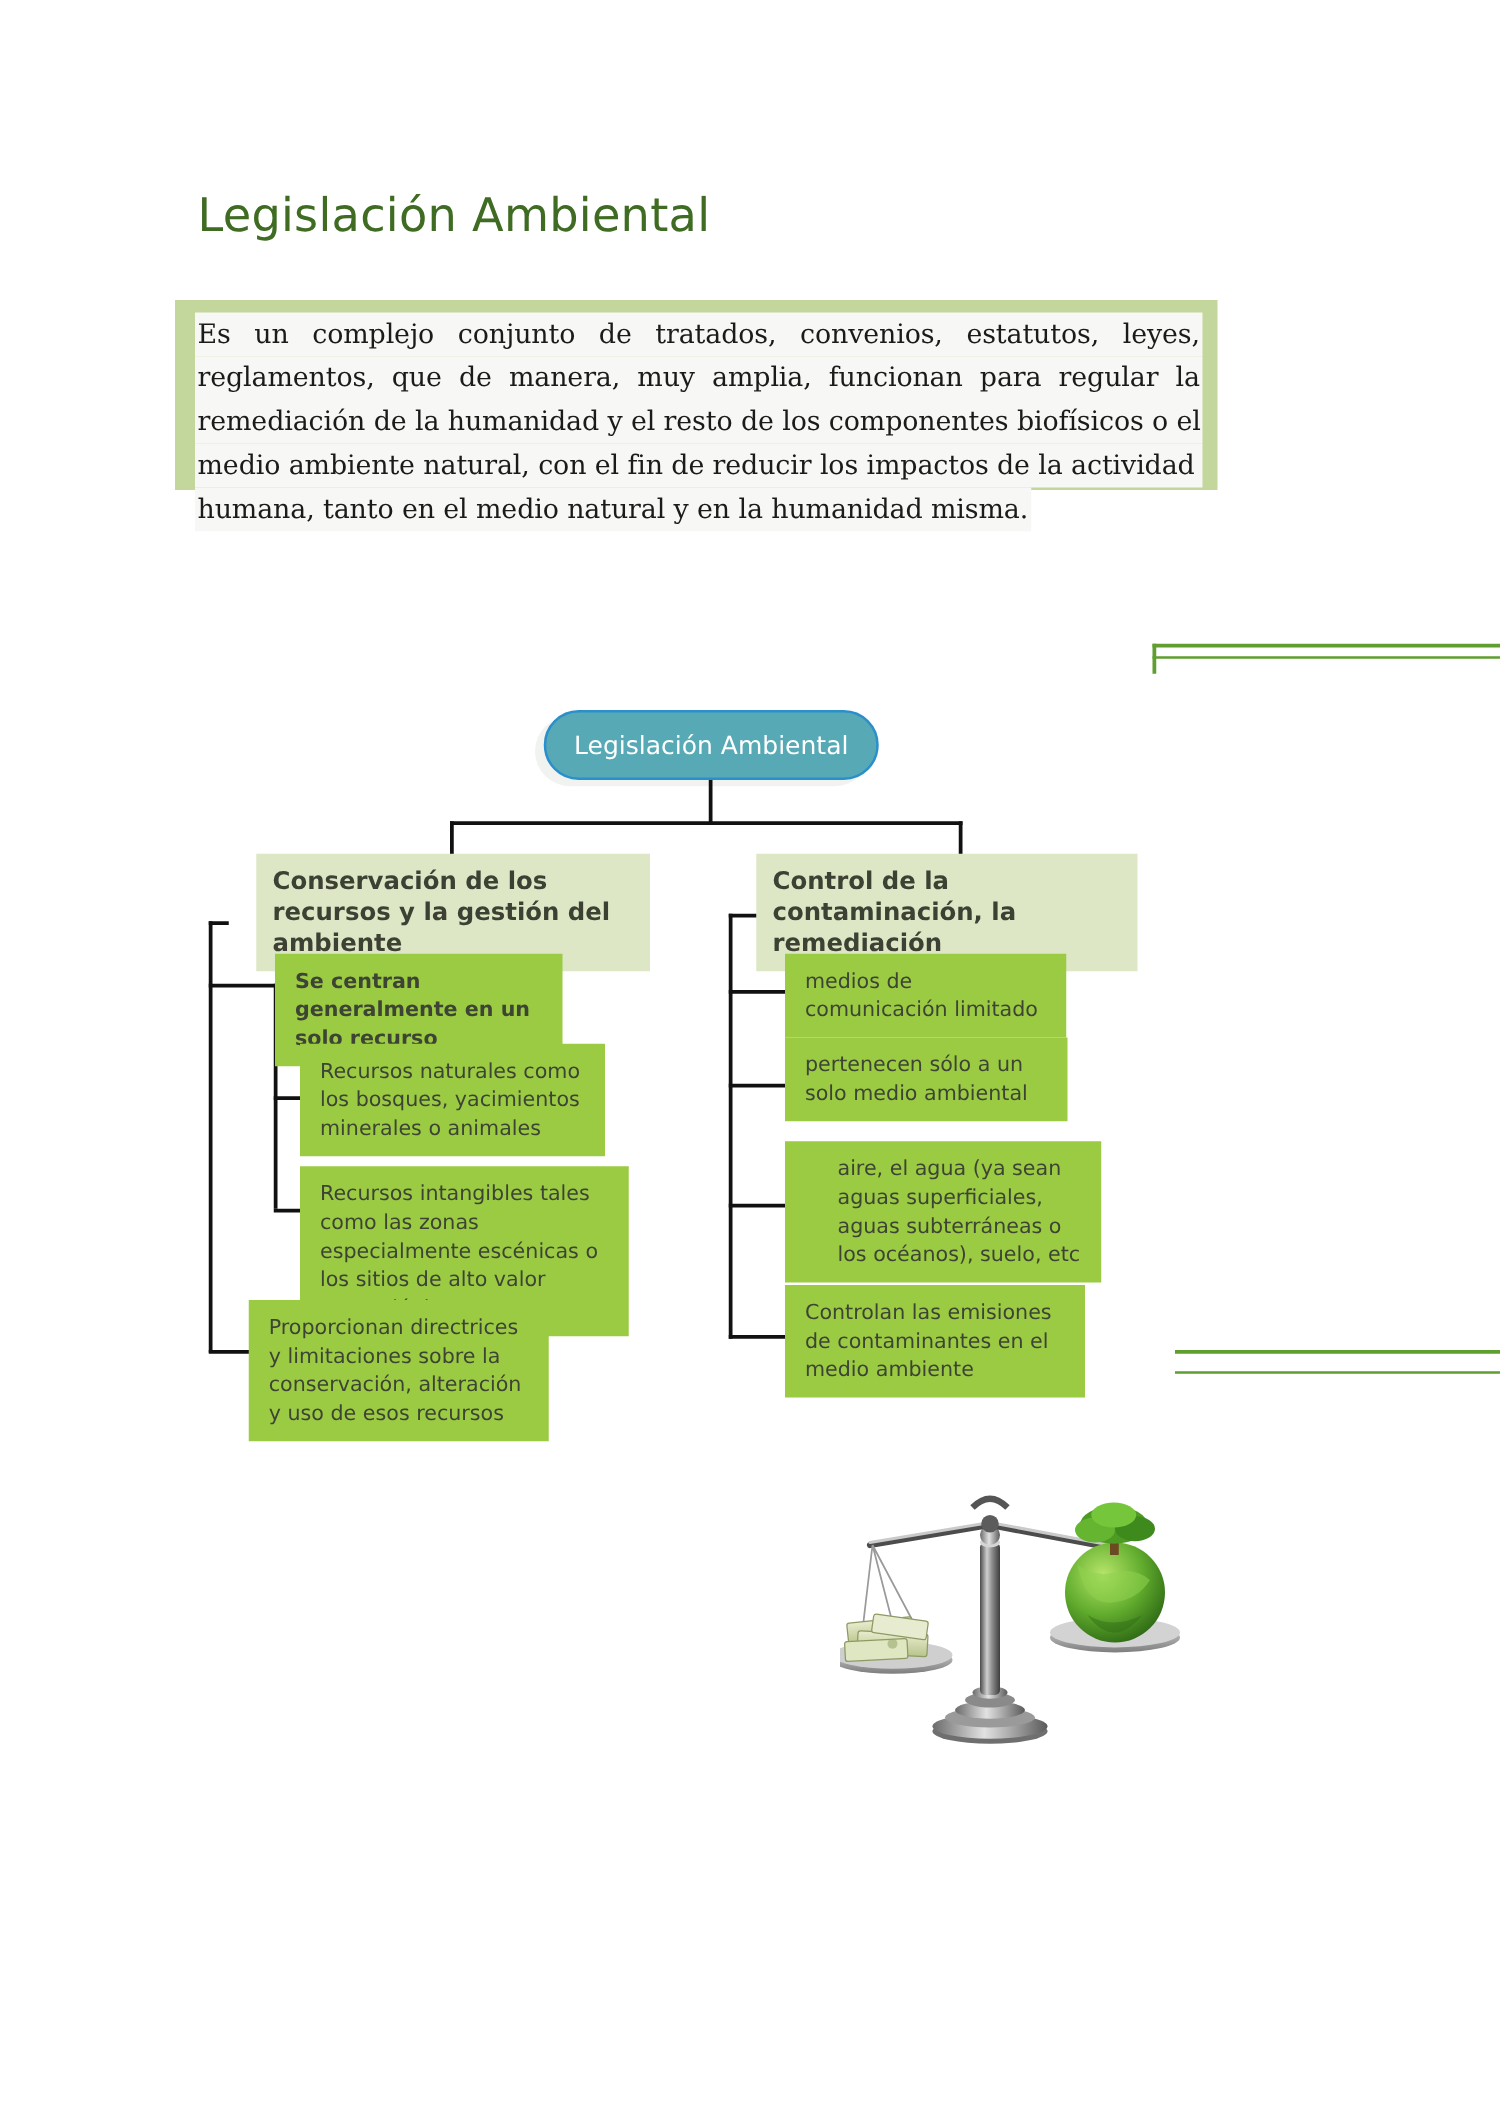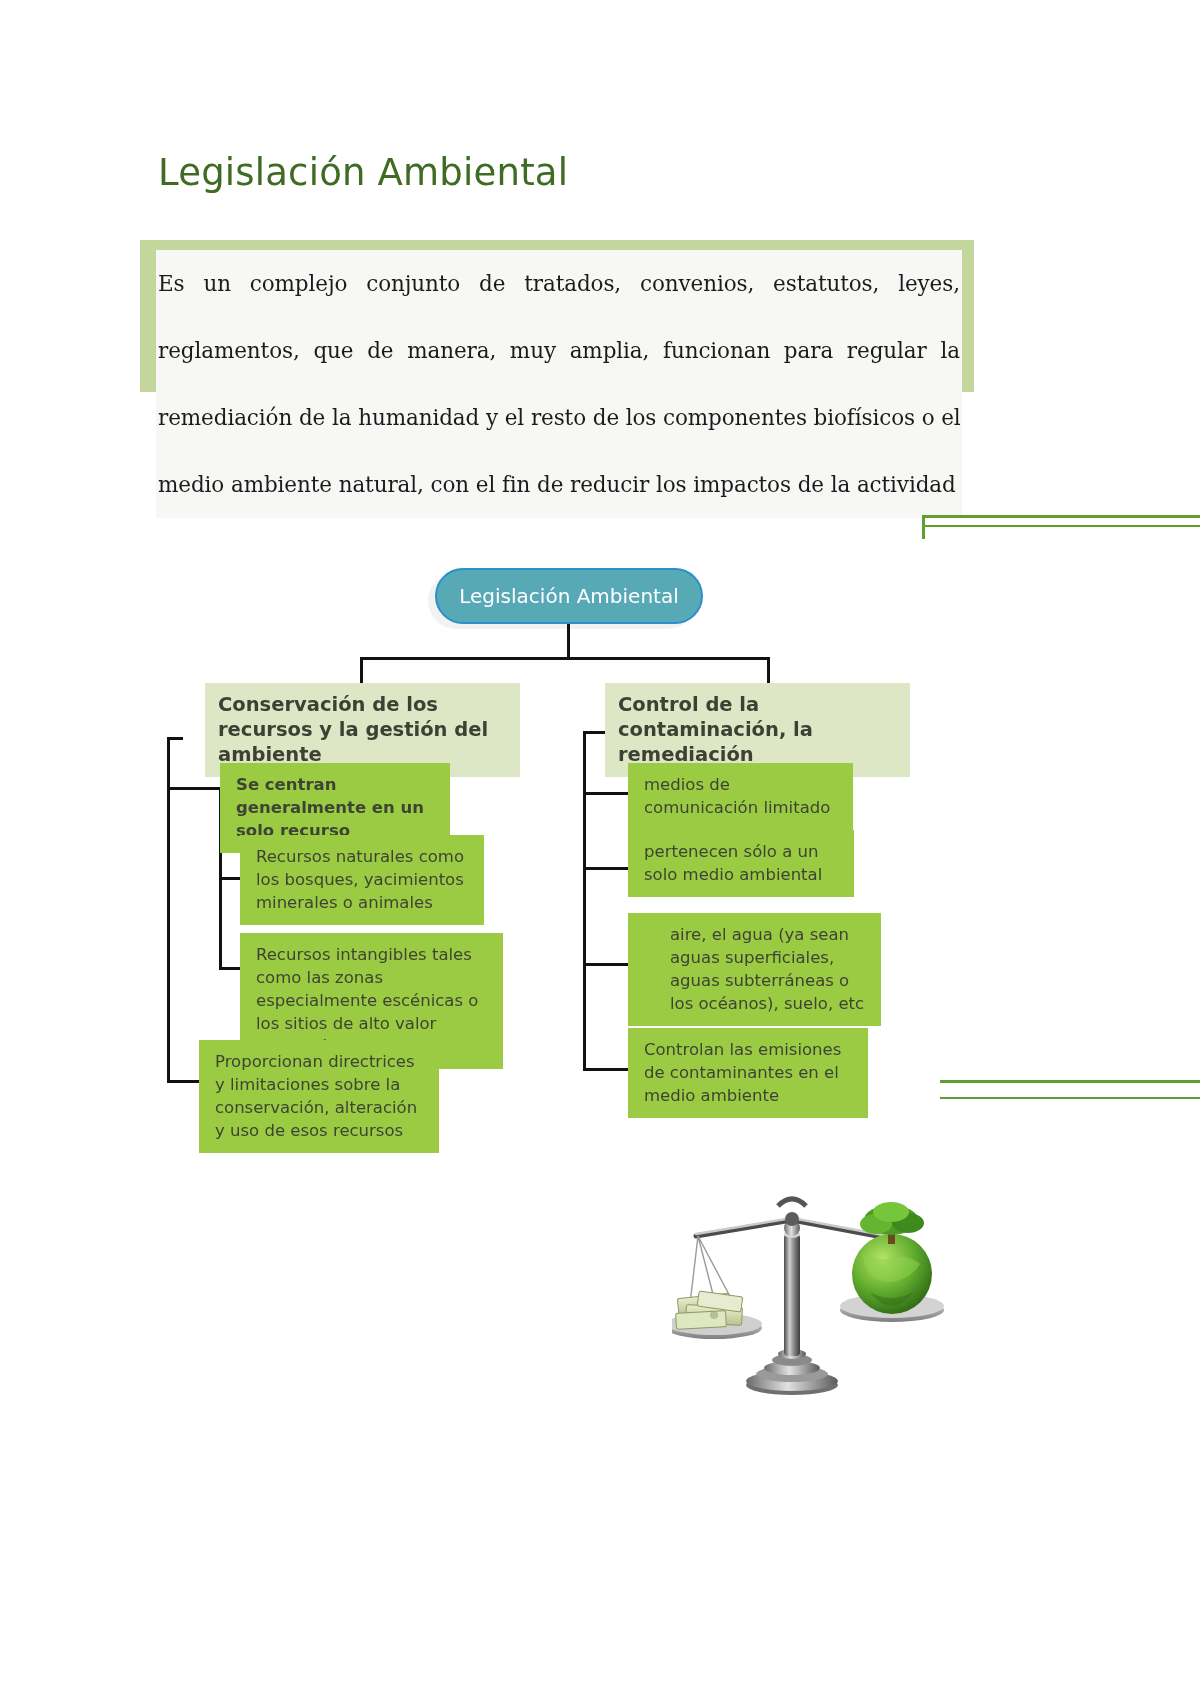--- a/index.html
+++ b/index.html
@@ -45,21 +45,21 @@
     line-height: 35px;
     color: #1b1b1b;
     text-align: justify;
     text-justify: inter-word;
     letter-spacing: -0.1px;
   }
   #intro-text .ln {
     display: block;
     background: #f7f7f5;
     white-space: nowrap;
-    padding: 16px 2px;
+    padding: 0 2px;
   }
   #intro-text .ln.j {
     display: flex;
     justify-content: space-between;
   }
   #intro-text .ln.last {
     display: inline-block;
     width: auto;
   }
 
@@ -195,20 +195,21 @@
       <span>manera,</span>
       <span>muy</span>
       <span>amplia,</span>
       <span>funcionan</span>
       <span>para</span>
       <span>regular</span>
       <span>la</span>
   </span>
   <span class="ln">remediación de la humanidad y el resto de los componentes biofísicos o el</span>
   <span class="ln">medio ambiente natural, con el fin de reducir los impactos de la actividad</span>
+  <span class="ln last">humana, tanto en el medio natural y en la humanidad misma.</span>
 </div>
 
 <div class="deco-rule" id="deco-rule-top">
   <div class="tick"></div>
   <div class="bar"></div>
   <div class="bar"></div>
 </div>
 <div class="deco-rule" id="deco-rule-bottom">
   <div class="bar"></div>
   <div class="bar"></div>

